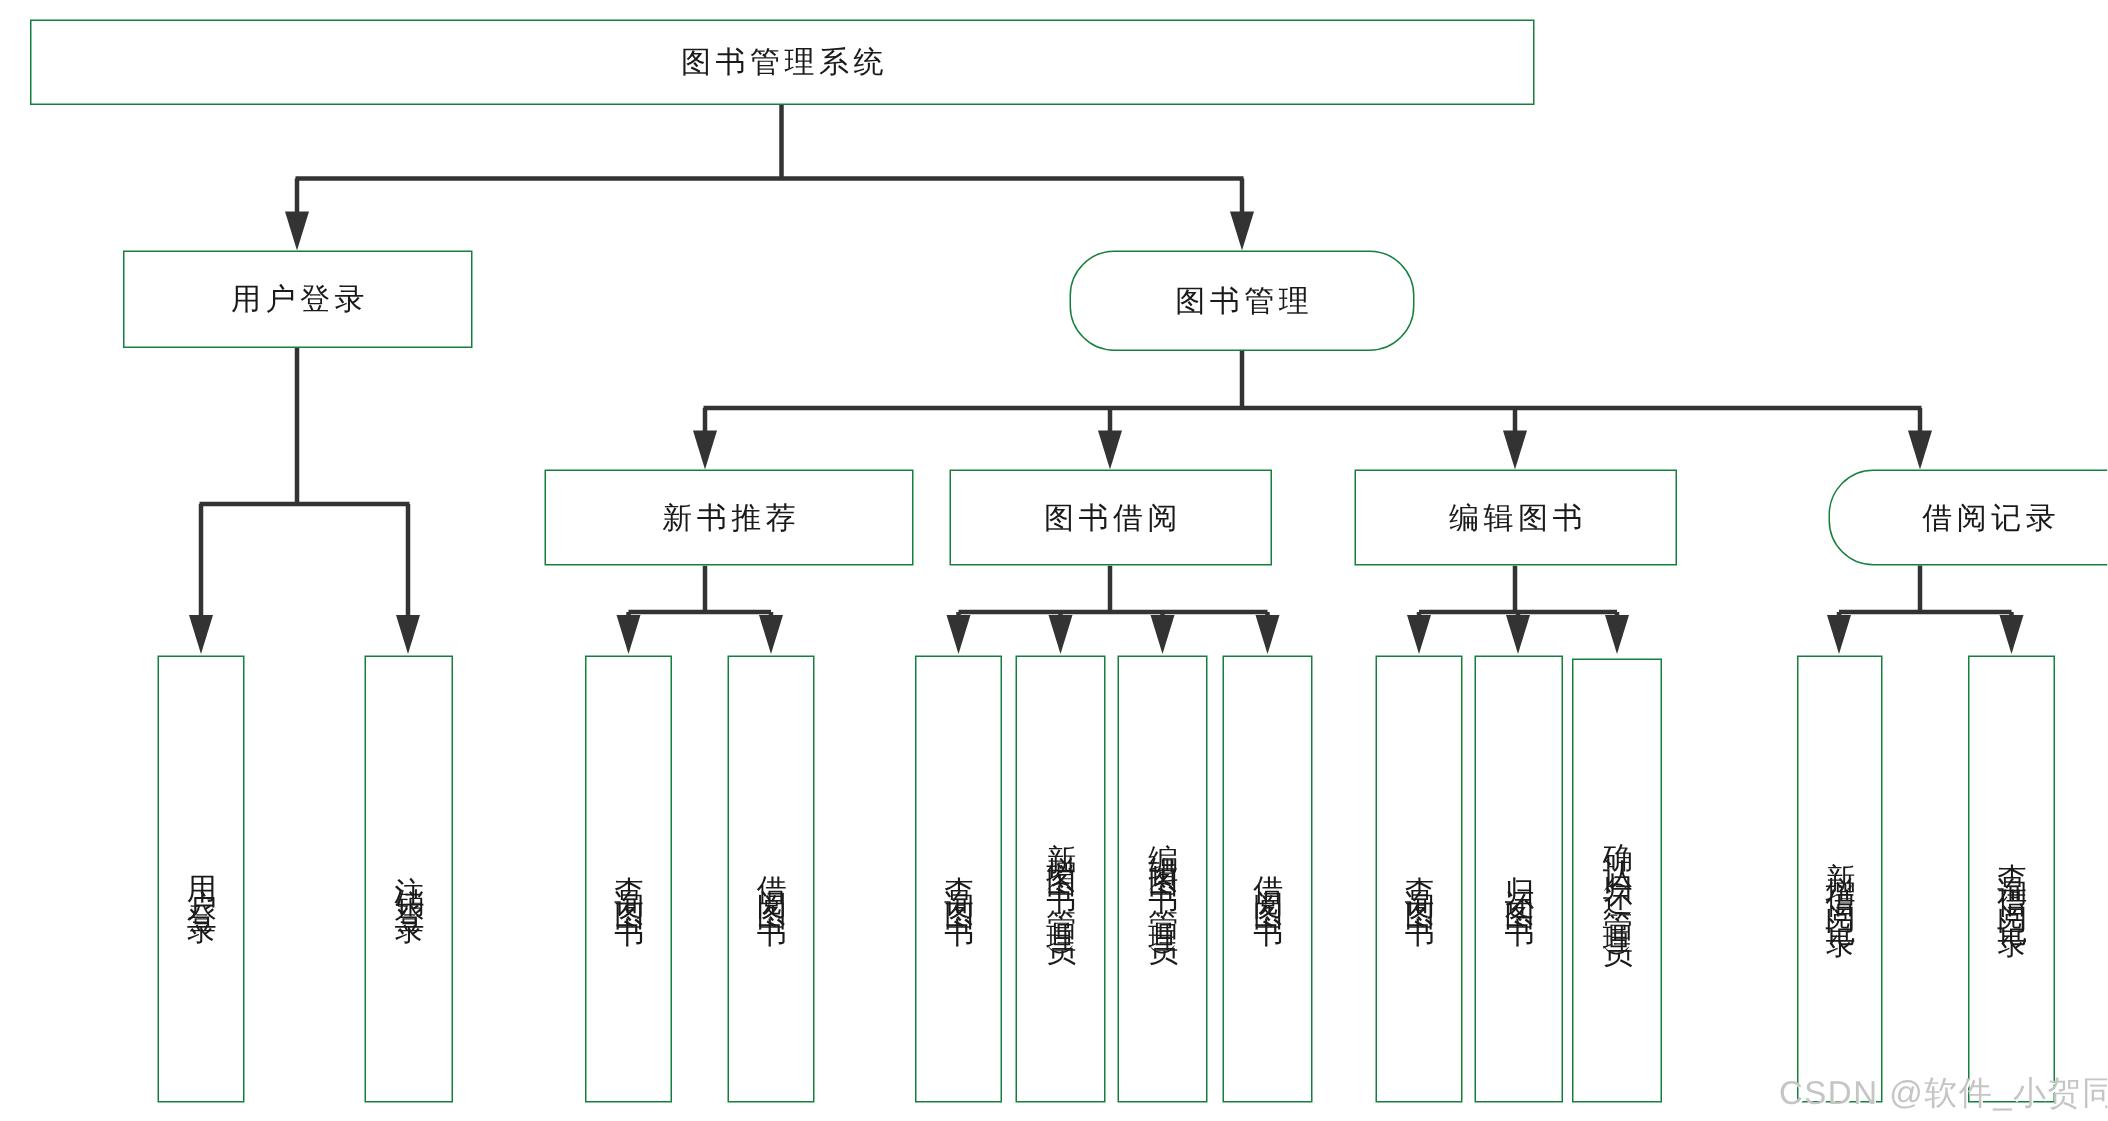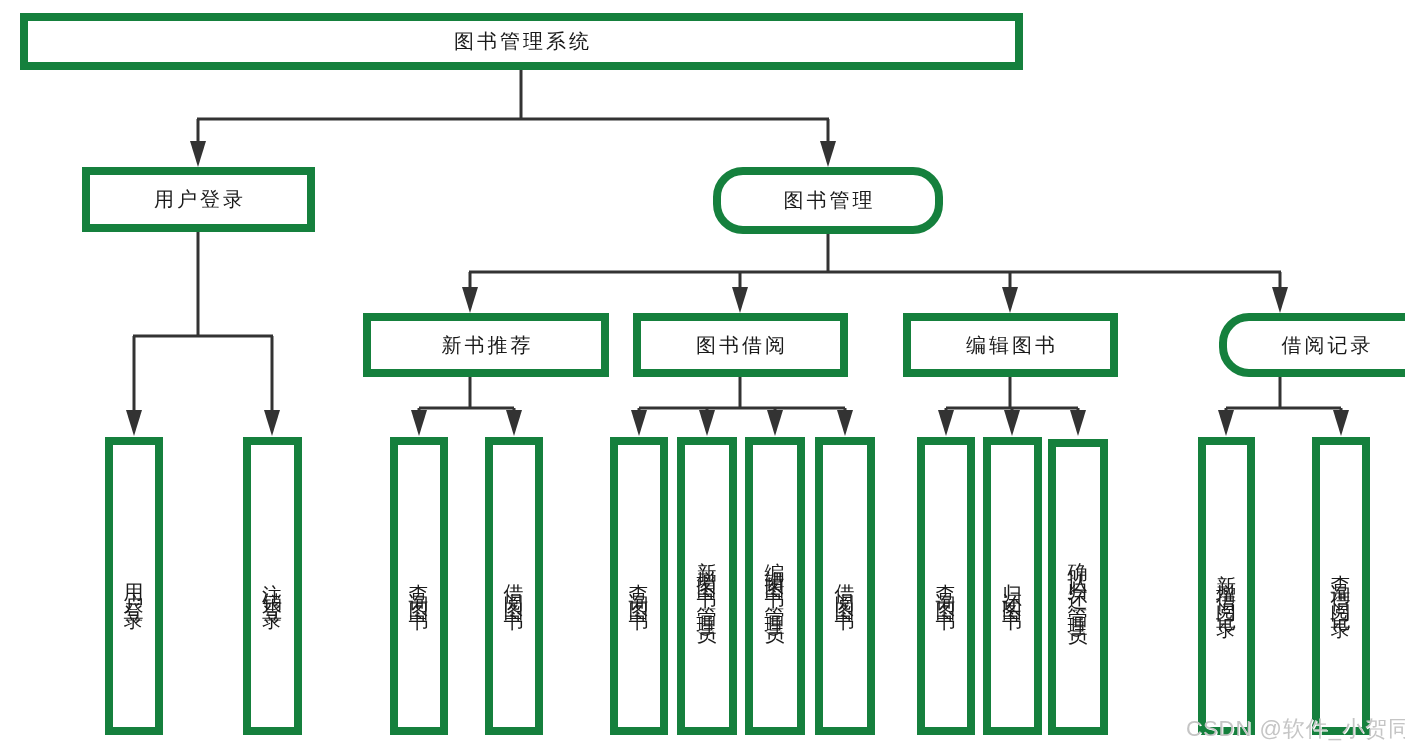--- a/index.html
+++ b/index.html
@@ -7,21 +7,21 @@
     position: relative;
     width: 1405px;
     height: 747px;
     background: #ffffff;
     font-family: "Liberation Sans", sans-serif;
     overflow: hidden;
   }
   .box {
     position: absolute;
     box-sizing: border-box;
-    border: 8px solid #15803d;
+    border: 1px solid #15803d;
     background: #ffffff;
     display: flex;
     align-items: center;
     justify-content: center;
     color: #1a1a1a;
     font-size: 20px;
     z-index: 2;
   }
   .hbox span {
     letter-spacing: 3px;

